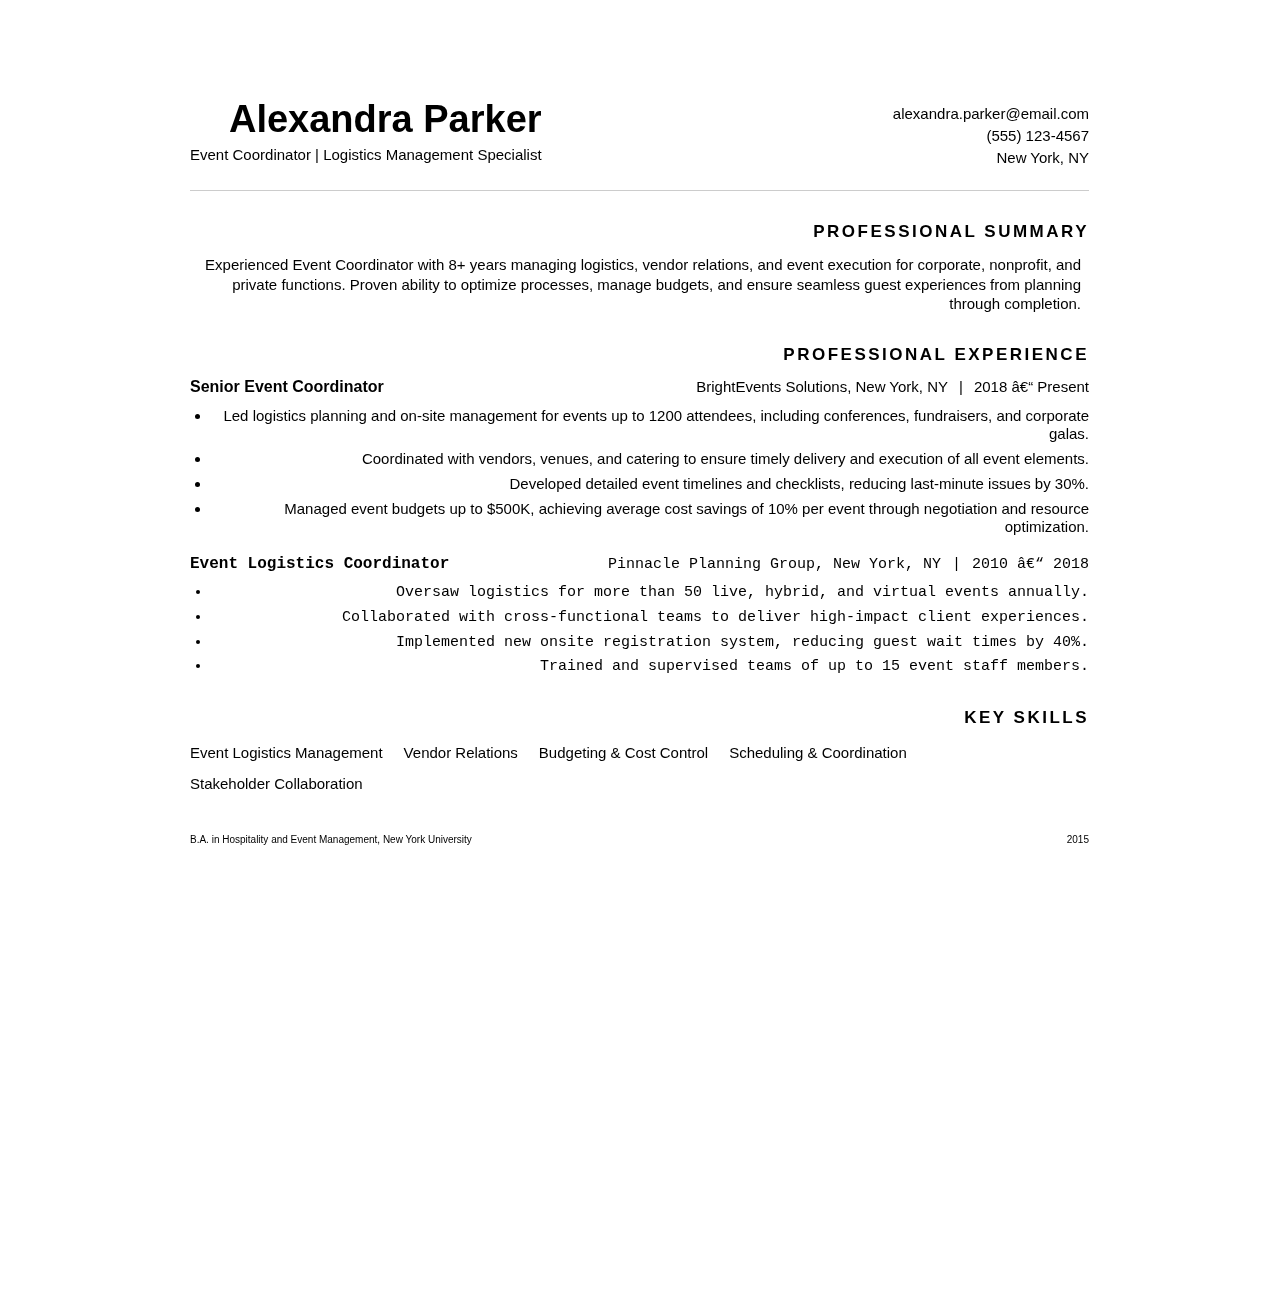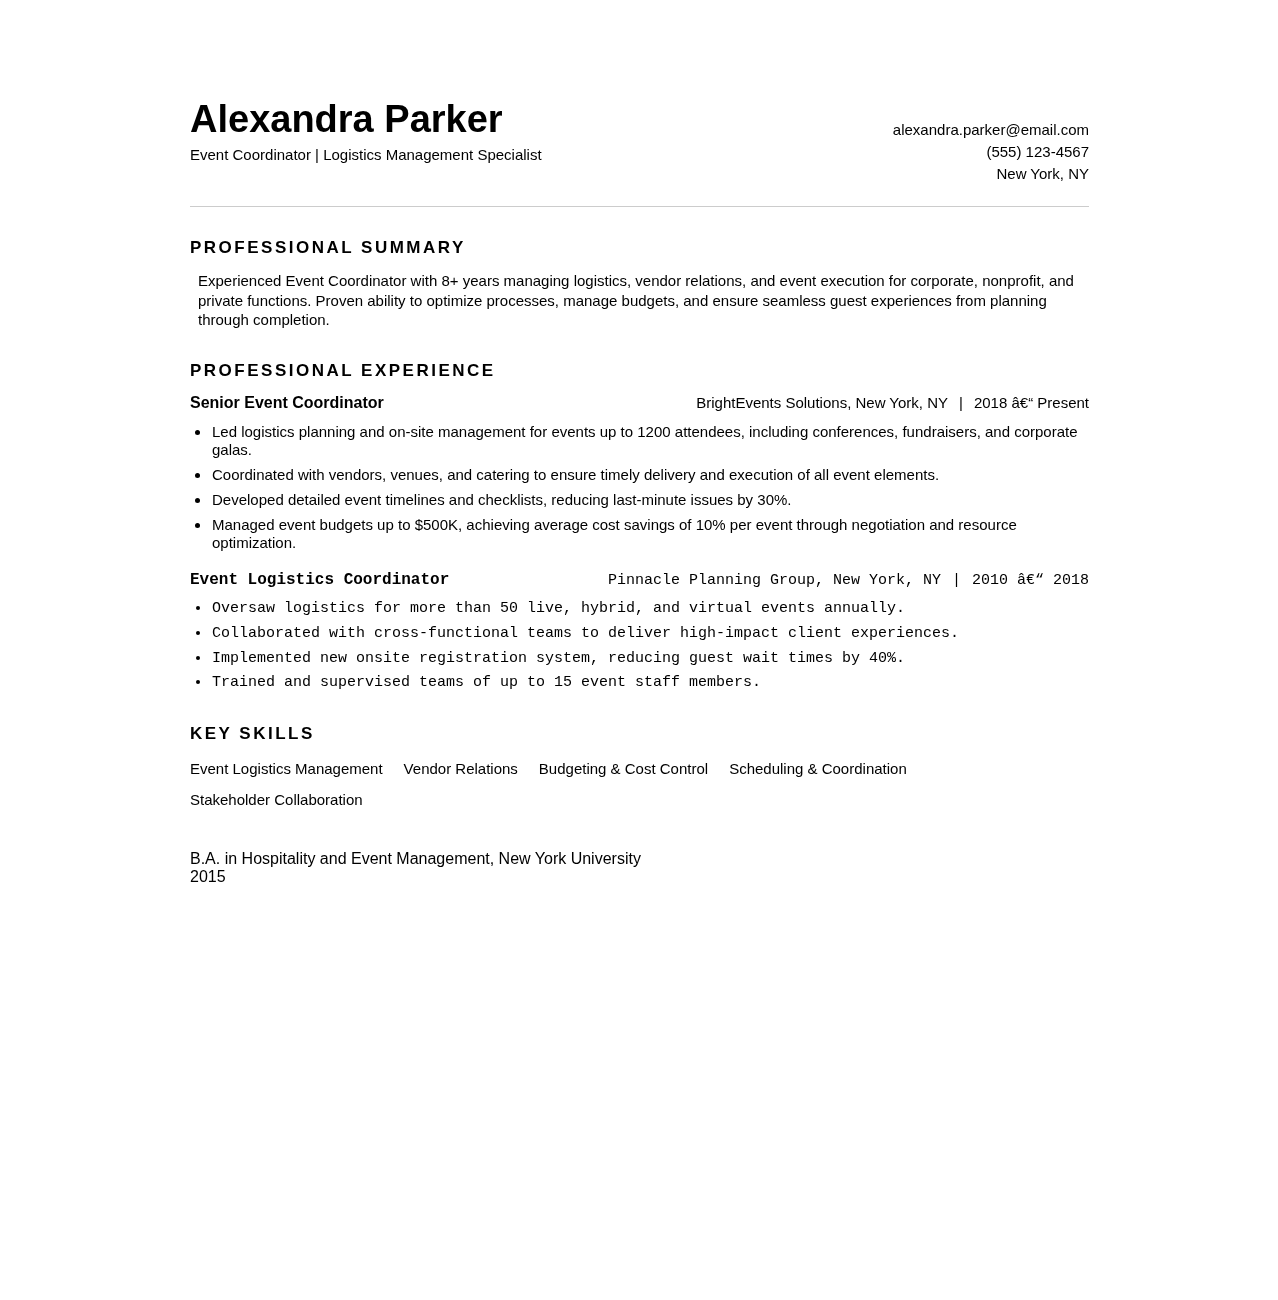--- a/index.html
+++ b/index.html
@@ -1,15 +1,15 @@
 <!DOCTYPE html>
 <html><head>
 <meta charset="utf-8">
 <style>
-  * { box-sizing: border-box; }
+  * { box-sizing: border-box; text-align: right; }
   html, body { margin: 0; padding: 0; }
   body {
     width: 1278px;
     height: 1300px;
     background: #ffffff;
     color: #000000;
     font-family: "Liberation Sans", sans-serif;
     overflow: hidden;
   }
   .page {
@@ -20,21 +20,21 @@
   
   .header { display: flex; justify-content: space-between; align-items: flex-start; }
   .name {
     font-size: 38px;
     font-weight: 700;
     line-height: 1.15;
     margin: 0;
     white-space: nowrap;
   }
   .subtitle { font-size: 15px; margin-top: 4px; }
-  .contact { text-align: right; font-size: 15px; line-height: 22px; margin-top: 21px; }
+  .contact { text-align: right; font-size: 15px; line-height: 22px; margin-top: 5px; }
   .divider {
     border: none;
     border-top: 1px solid #cccccc;
     margin: 21px 0 0 0;
   }
   
   .section { margin-top: 31px; }
   .section-heading {
     font-size: 17px;
     font-weight: 700;
@@ -56,21 +56,21 @@
   }
   ul.bullets li { margin-bottom: 6px; padding-left: 1px; }
   ul.bullets li:last-child { margin-bottom: 0; }
   
   .skills { margin-top: 16px; font-size: 15px; }
   .skills-row { display: flex; column-gap: 21px; margin-bottom: 14px; }
   .skills-row:last-child { margin-bottom: 0; }
   .skill-item { white-space: nowrap; }
   
   .section-education { margin-top: 42px; }
-  .edu-row { display: flex; justify-content: space-between; font-size: 16px; align-items: baseline; flex-direction: column; }
+  .edu-row { display: flex; justify-content: space-between; font-size: 10px; align-items: baseline; }
 </style>
 </head>
 <body>
 
 <div class="page">
 
   <header class="header">
     <div class="header-left">
       <h1 class="name">Alexandra Parker</h1>
       <div class="subtitle">Event Coordinator | Logistics Management Specialist</div>

